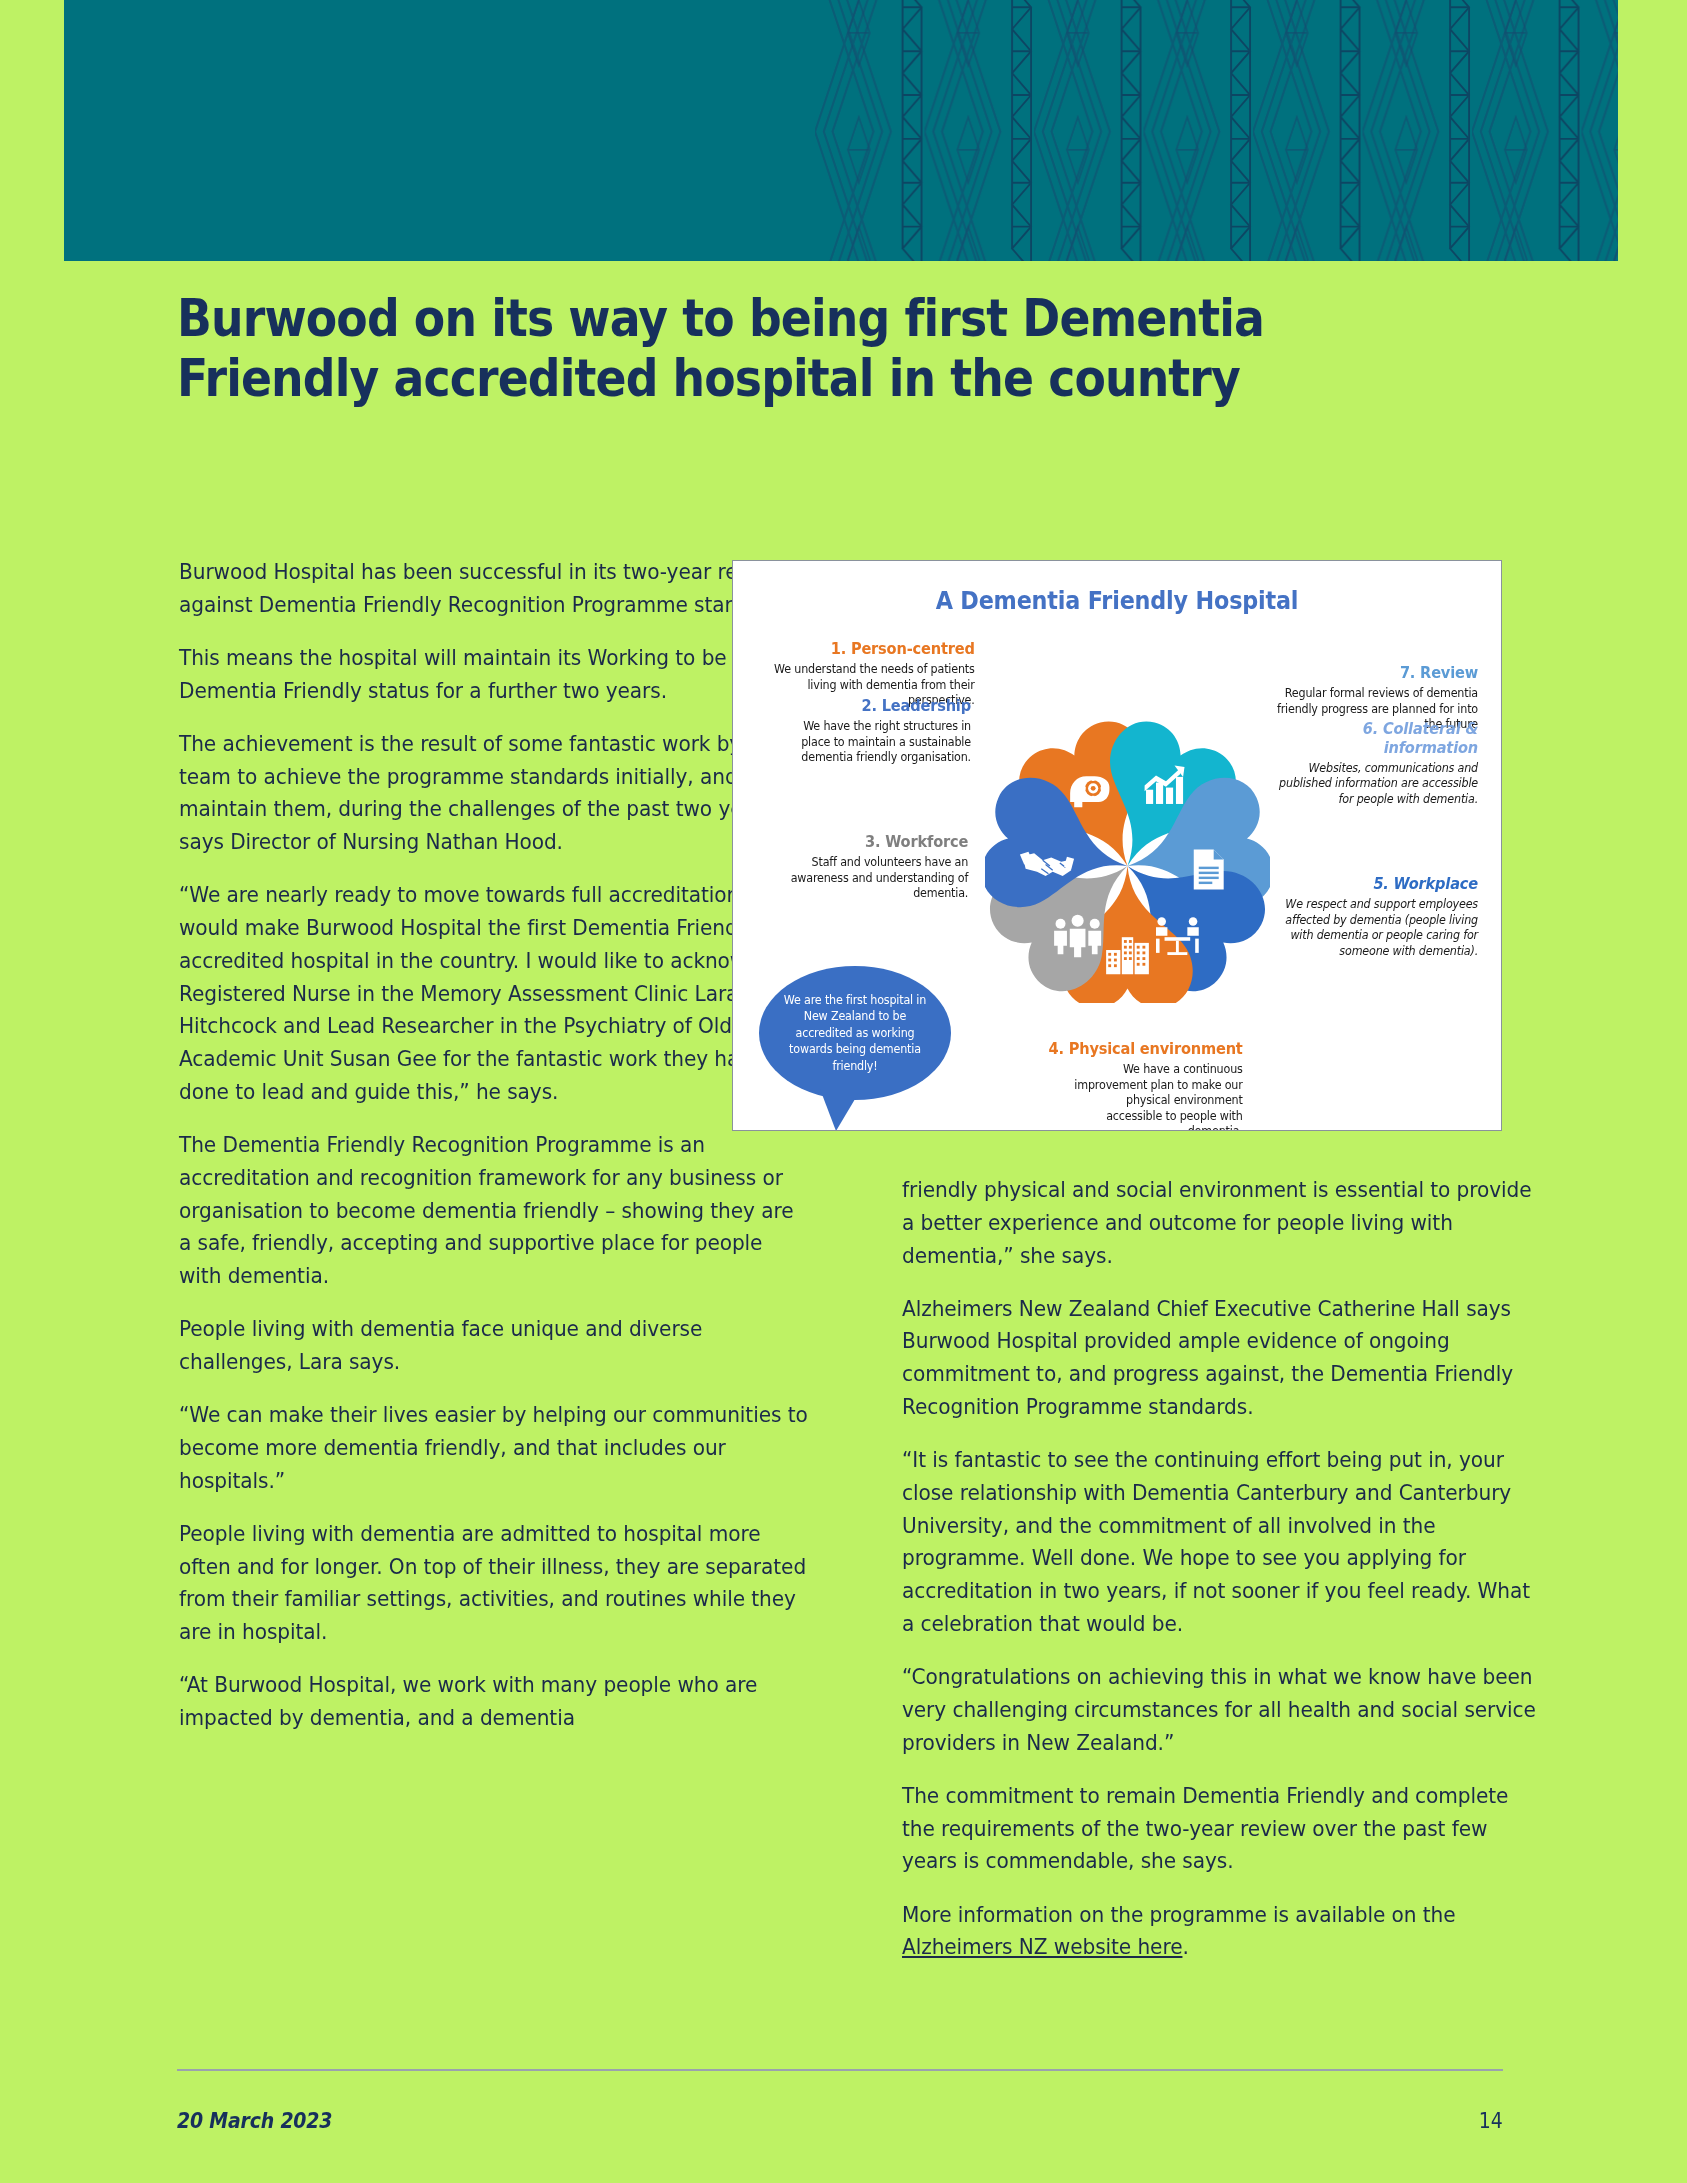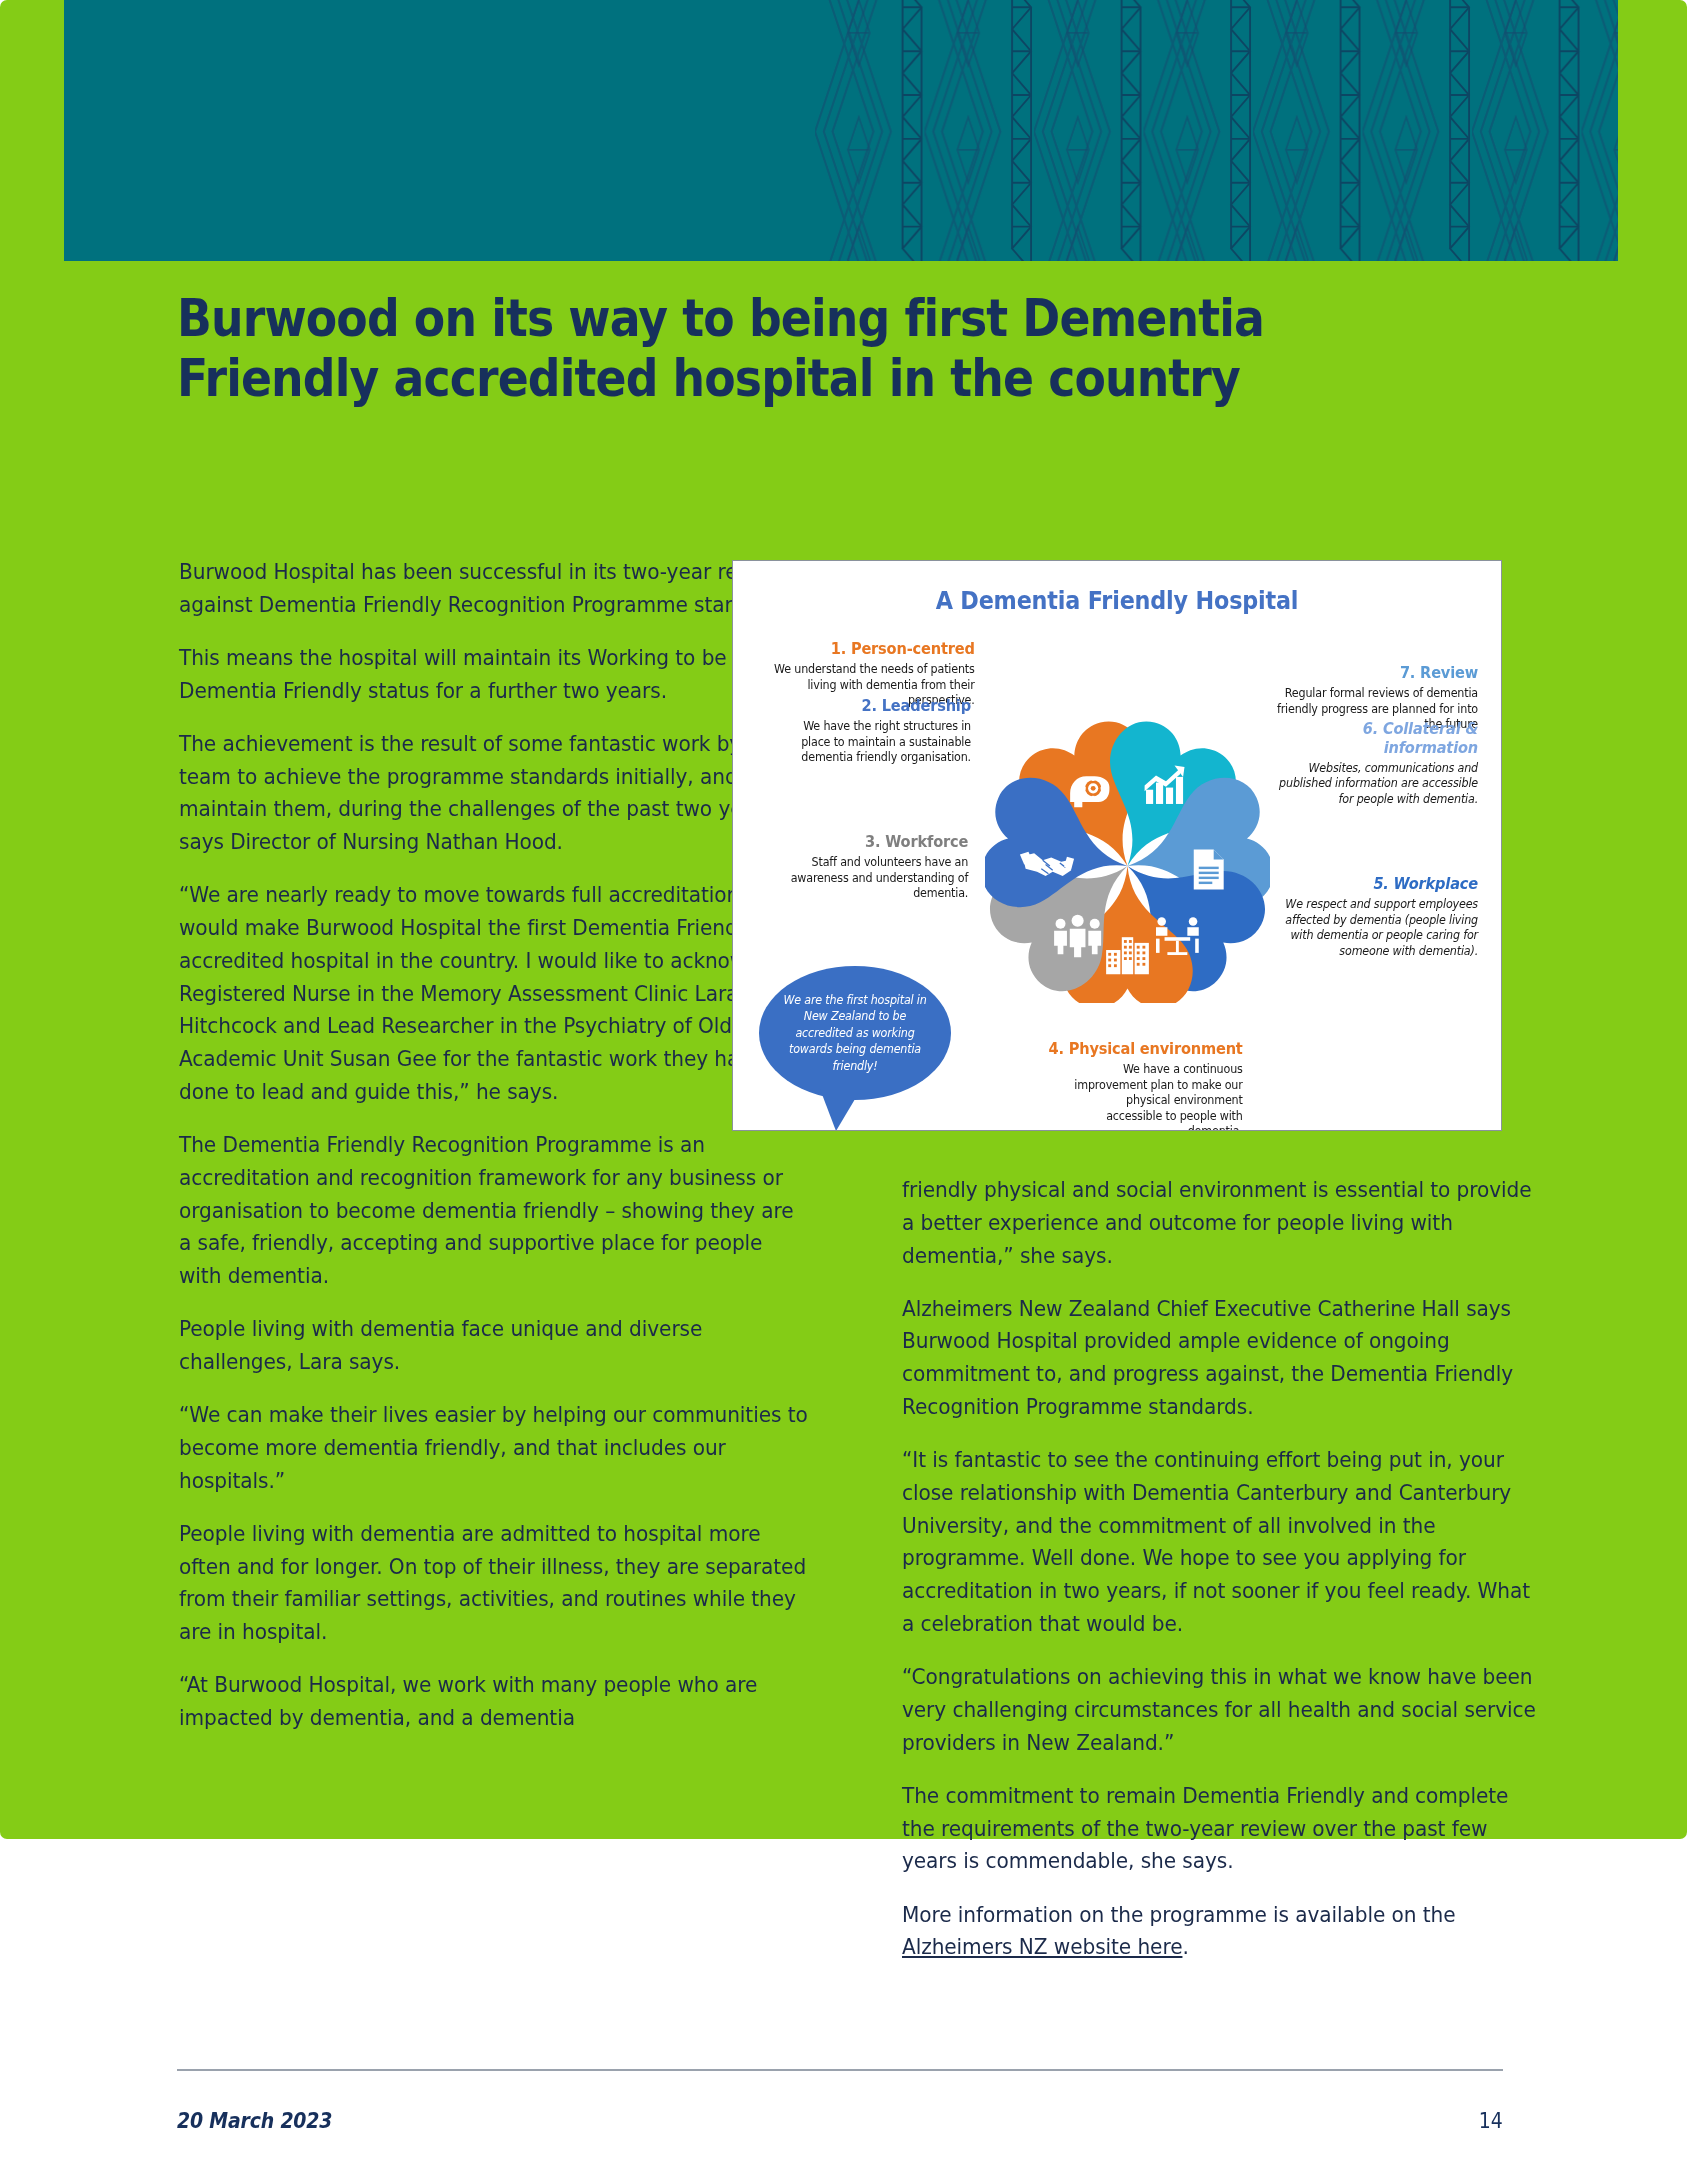--- a/index.html
+++ b/index.html
@@ -8,23 +8,22 @@
     width: 1687px;
     height: 2183px;
     background: #ffffff;
     font-family: "Liberation Sans", sans-serif;
     overflow: hidden;
   }
 
   .page {
     position: relative;
     width: 1687px;
-    height: 1839px;
-    background: #84cc16;
-    border-radius: 7px;
+    height: 2183px;
+    background: #bef264;
   }
 
   
   .banner {
     position: absolute;
     left: 64px;
     top: 0px;
     width: 1554px;
     height: 261px;
     background: #00717E;
@@ -143,21 +142,20 @@
   
   .flower { position: absolute; left: 252px; top: 128px; width: 285px; height: 314px; }
 
   
   .bubble {
     position: absolute;
     left: 26px;
     top: 405px;
     width: 192px;
     height: 134px;
-    font-style: italic;
   }
   .bubble-ellipse {
     position: absolute;
     inset: 0;
     background: #3A6FC4;
     border-radius: 50%;
   }
   .bubble-tail {
     position: absolute;
     left: 61px;

